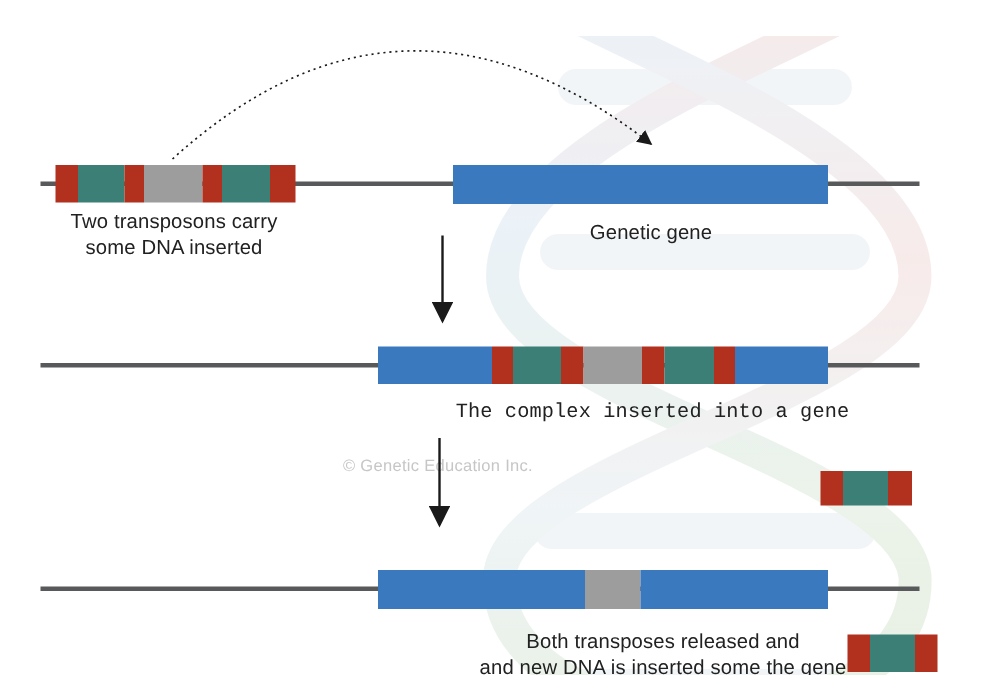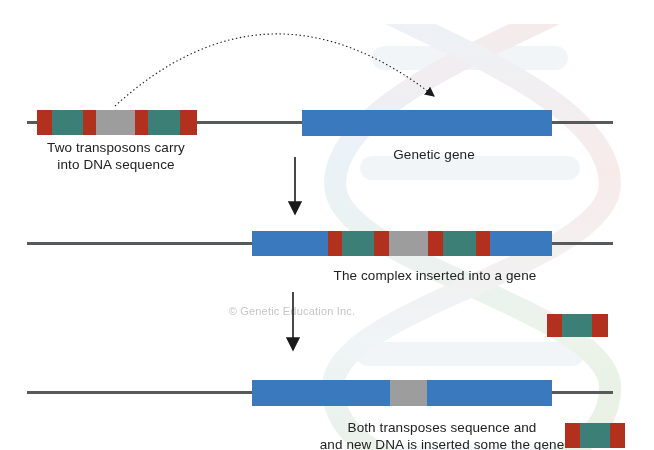--- a/index.html
+++ b/index.html
@@ -64,59 +64,59 @@
       <div style="width: 32px; background: rgb(60, 127, 119);"></div>
       <div style="width: 17px; background: rgb(178, 48, 30);"></div>
     </div>
 
   <div class="bar" style="left:302px;top:86px;height:26px;">
       <div style="width: 250px; background: rgb(58, 121, 189);"></div>
     </div>
 
   <div class="label" style="left:16px;top:115px;width:200px;">
     <div>Two transposons carry</div>
-    <div>into DNA sequence</div>
+    <div>some DNA inserted</div>
   </div>
 
   <div class="label" style="left:334px;top:122px;width:200px;">Genetic gene</div>
 
   <div class="dna-line" style="left:27px;top:218px;width:586px;"></div>
 
   <div class="bar" style="left:252px;top:207px;height:25px;">
       <div style="width: 76px; background: rgb(58, 121, 189);"></div>
       <div style="width: 14px; background: rgb(178, 48, 30);"></div>
       <div style="width: 32px; background: rgb(60, 127, 119);"></div>
       <div style="width: 15px; background: rgb(178, 48, 30);"></div>
       <div style="width: 39px; background: rgb(157, 157, 157);"></div>
       <div style="width: 15px; background: rgb(178, 48, 30);"></div>
       <div style="width: 33px; background: rgb(60, 127, 119);"></div>
       <div style="width: 14px; background: rgb(178, 48, 30);"></div>
       <div style="width: 62px; background: rgb(58, 121, 189);"></div>
     </div>
 
-  <div class="label" style="left:285px;top:243px;width:300px;">The complex inserted into a gene</div>
+  <div class="label" style="left:285px;top:243px;width:300px;font-family:Liberation Mono, monospace;">The complex inserted into a gene</div>
 
   <div class="watermark-text" style="left:222px;top:281px;width:140px;">© Genetic Education Inc.</div>
 
   <div class="bar" style="left:547px;top:290px;height:23px;">
       <div style="width: 15px; background: rgb(178, 48, 30);"></div>
       <div style="width: 30px; background: rgb(60, 127, 119);"></div>
       <div style="width: 16px; background: rgb(178, 48, 30);"></div>
     </div>
 
   <div class="dna-line" style="left:27px;top:367px;width:586px;"></div>
 
   <div class="bar" style="left:252px;top:356px;height:26px;">
       <div style="width: 138px; background: rgb(58, 121, 189);"></div>
       <div style="width: 37px; background: rgb(157, 157, 157);"></div>
       <div style="width: 125px; background: rgb(58, 121, 189);"></div>
     </div>
 
   <div class="label" style="left:287px;top:395px;width:310px;">
-    <div>Both transposes sequence and</div>
+    <div>Both transposes released and</div>
     <div>and new DNA is inserted some the gene</div>
   </div>
 
   <div class="bar" style="left:565px;top:399px;height:25px;">
       <div style="width: 15px; background: rgb(178, 48, 30);"></div>
       <div style="width: 30px; background: rgb(60, 127, 119);"></div>
       <div style="width: 15px; background: rgb(178, 48, 30);"></div>
     </div>
 
   <svg class="layer" width="654" height="450" viewBox="0 0 654 450">

